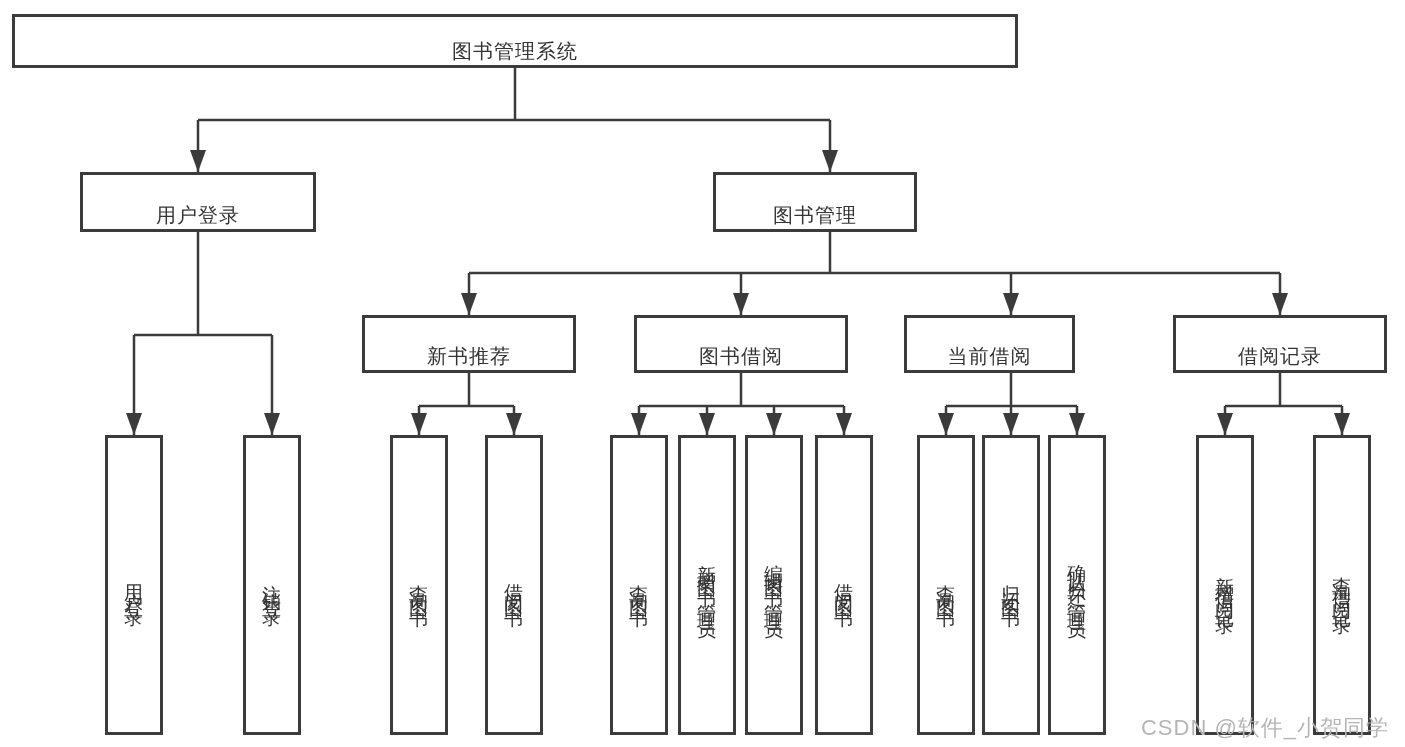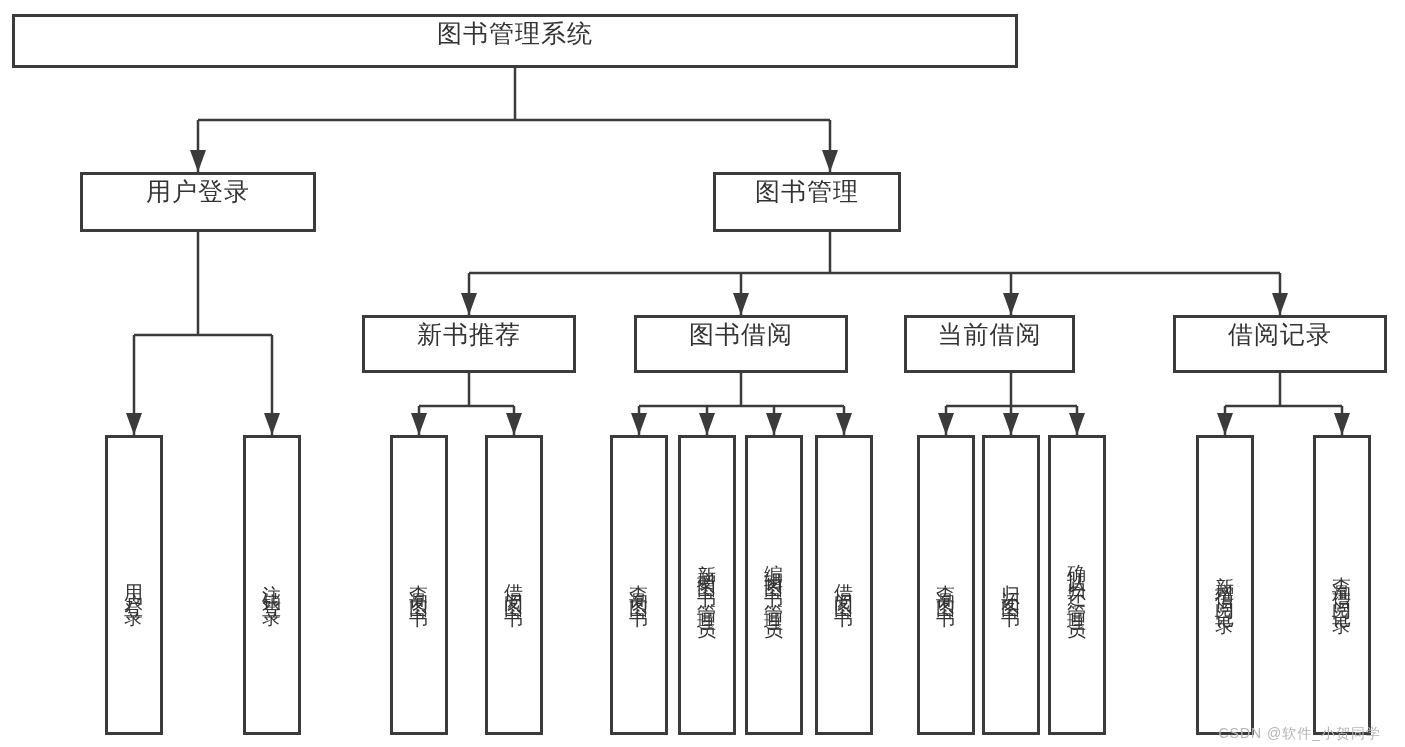--- a/index.html
+++ b/index.html
@@ -15,44 +15,44 @@
     width:1405px;height:747px;
     background:#ffffff;
     overflow:hidden;
   }
   .conn-svg{position:absolute;left:0;top:0;z-index:1;}
   .hbox{
     position:absolute;
     box-sizing:border-box;
     background:var(--boxfill);
     border:3px solid var(--line);
-    display:flex;align-items:flex-start;justify-content:center;
-    font-size:25px;color:var(--text);
+    display:flex;align-items:flex-end;justify-content:center;
+    font-size:20px;color:var(--text);
     letter-spacing:1px;
     z-index:2;
   }
   .vbox{
     position:absolute;
     box-sizing:border-box;
     background:var(--boxfill);
     border:3px solid var(--line);
     display:flex;align-items:center;justify-content:center;
     z-index:2;
   }
   .vbox span{
     writing-mode:vertical-rl;
     font-size:19px;color:var(--text);
     letter-spacing:8px;
     line-height:1;
     white-space:nowrap;
   }
   .watermark{
     position:absolute;
-    right:24px;bottom:4px;
-    font-size:14px;
+    right:16px;bottom:4px;
+    font-size:22px;
     color:var(--wm);
     letter-spacing:1px;
     z-index:3;
   }
 </style>
 </head>
 <body>
 
 <div class="stage">
 
@@ -94,21 +94,21 @@
       <polygon points="1334,413 1350,413 1342,435" fill="#3b3b3b" stroke="none"></polygon>
     </svg>
 
   <div class="hbox" style="left:12px;top:14px;width:1006px;height:54px;">
     <span>图书管理系统</span>
   </div>
 
   <div class="hbox" style="left:80px;top:172px;width:236px;height:60px;">
     <span>用户登录</span>
   </div>
-  <div class="hbox" style="left:713px;top:172px;width:188px;height:60px;">
+  <div class="hbox" style="left:713px;top:172px;width:204px;height:60px;">
     <span>图书管理</span>
   </div>
 
   <div class="hbox" style="left:362px;top:315px;width:214px;height:58px;">
     <span>新书推荐</span>
   </div>
   <div class="hbox" style="left:634px;top:315px;width:214px;height:58px;">
     <span>图书借阅</span>
   </div>
   <div class="hbox" style="left:904px;top:315px;width:171px;height:58px;">

